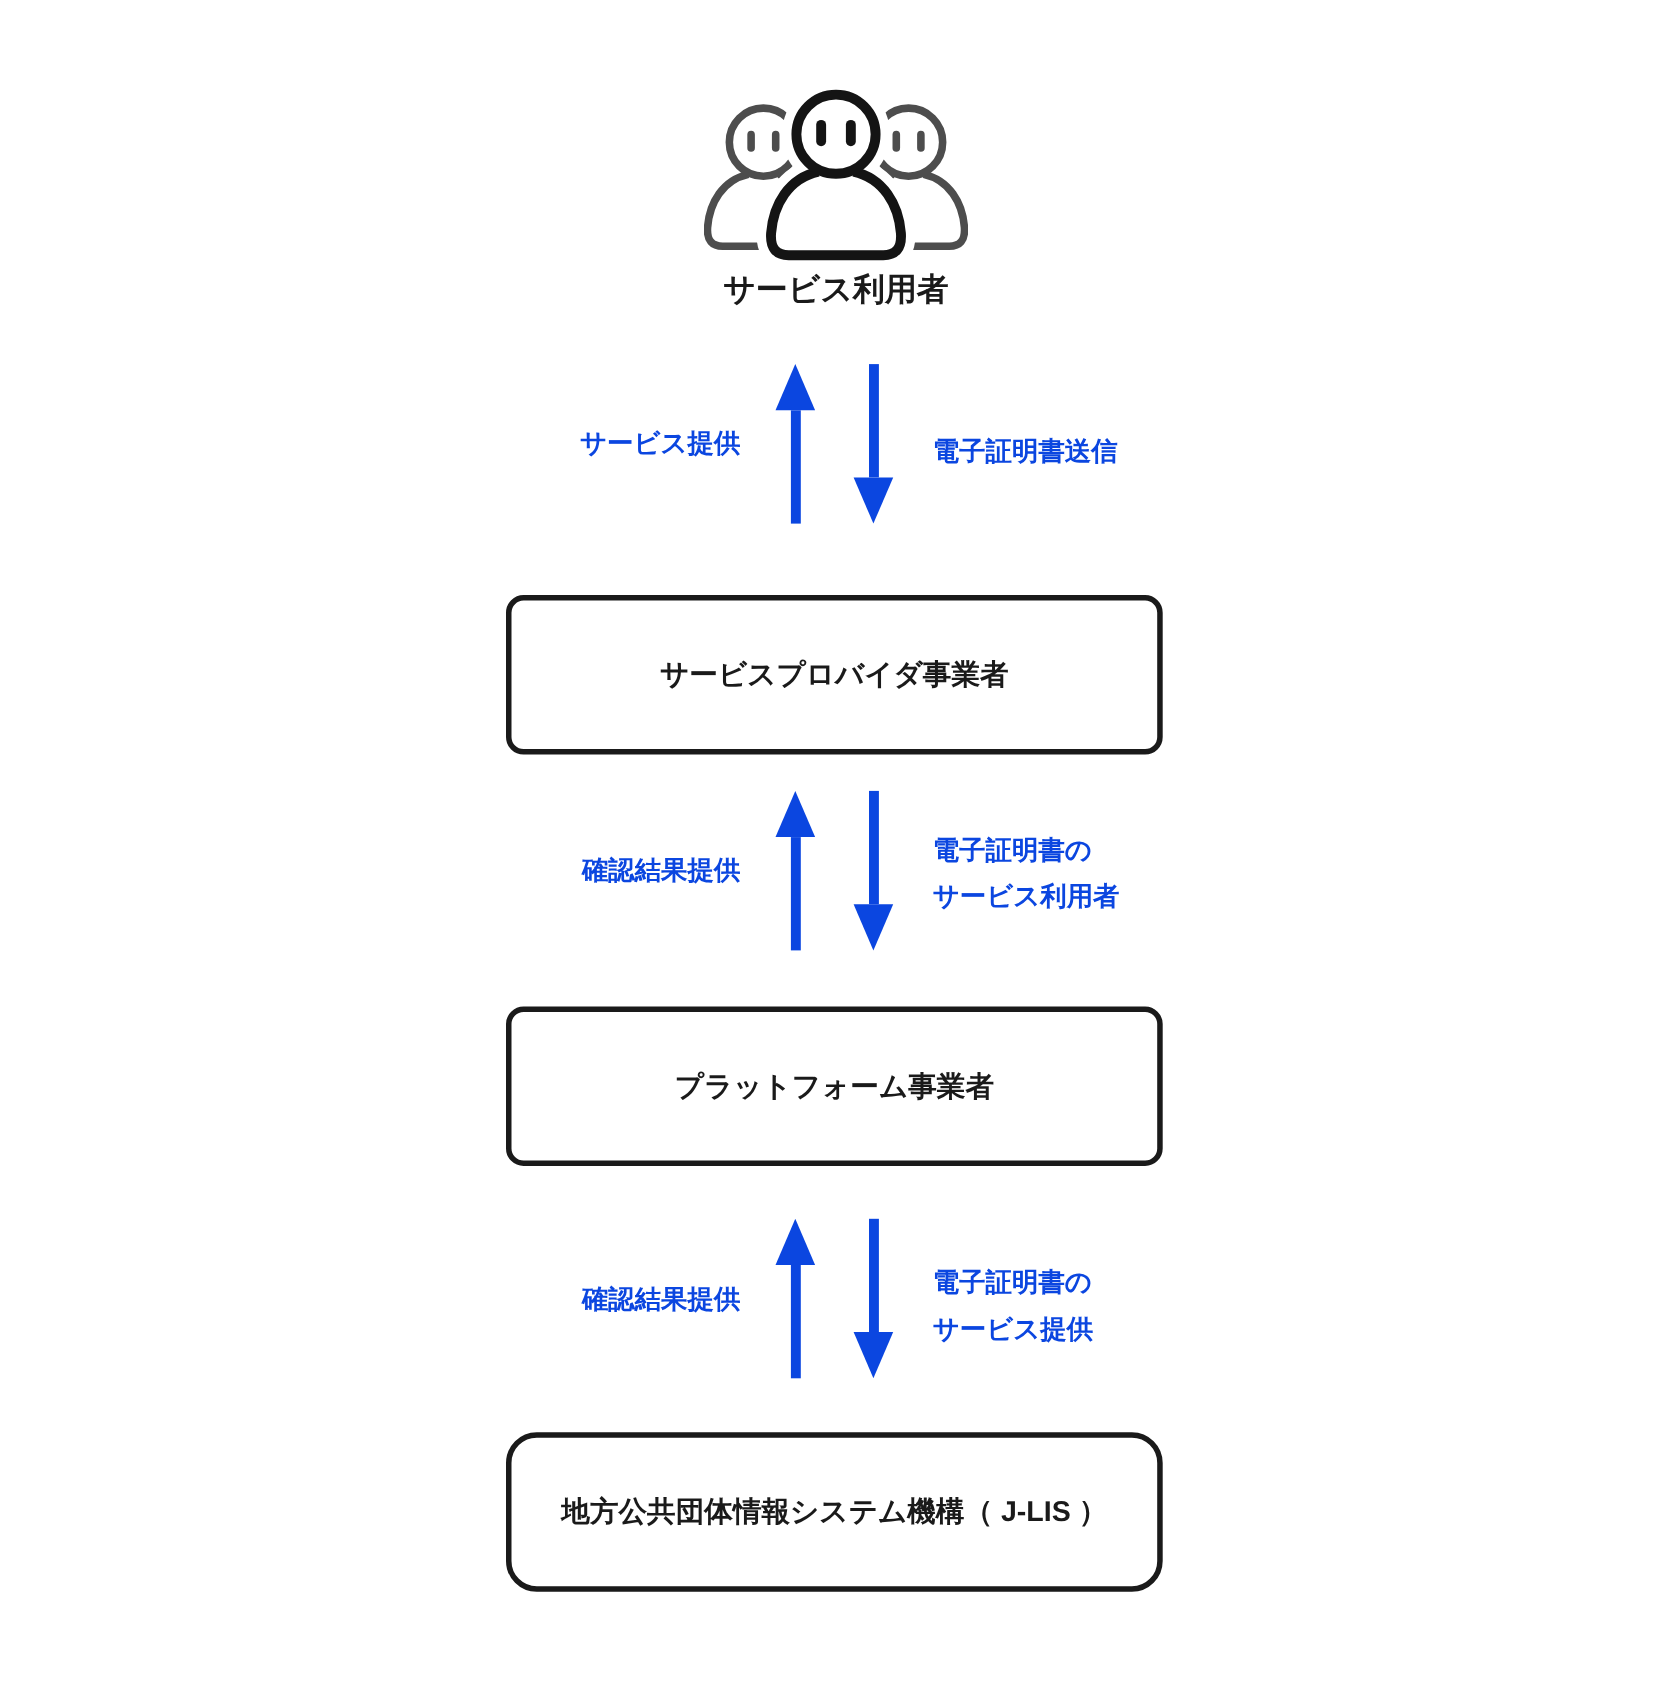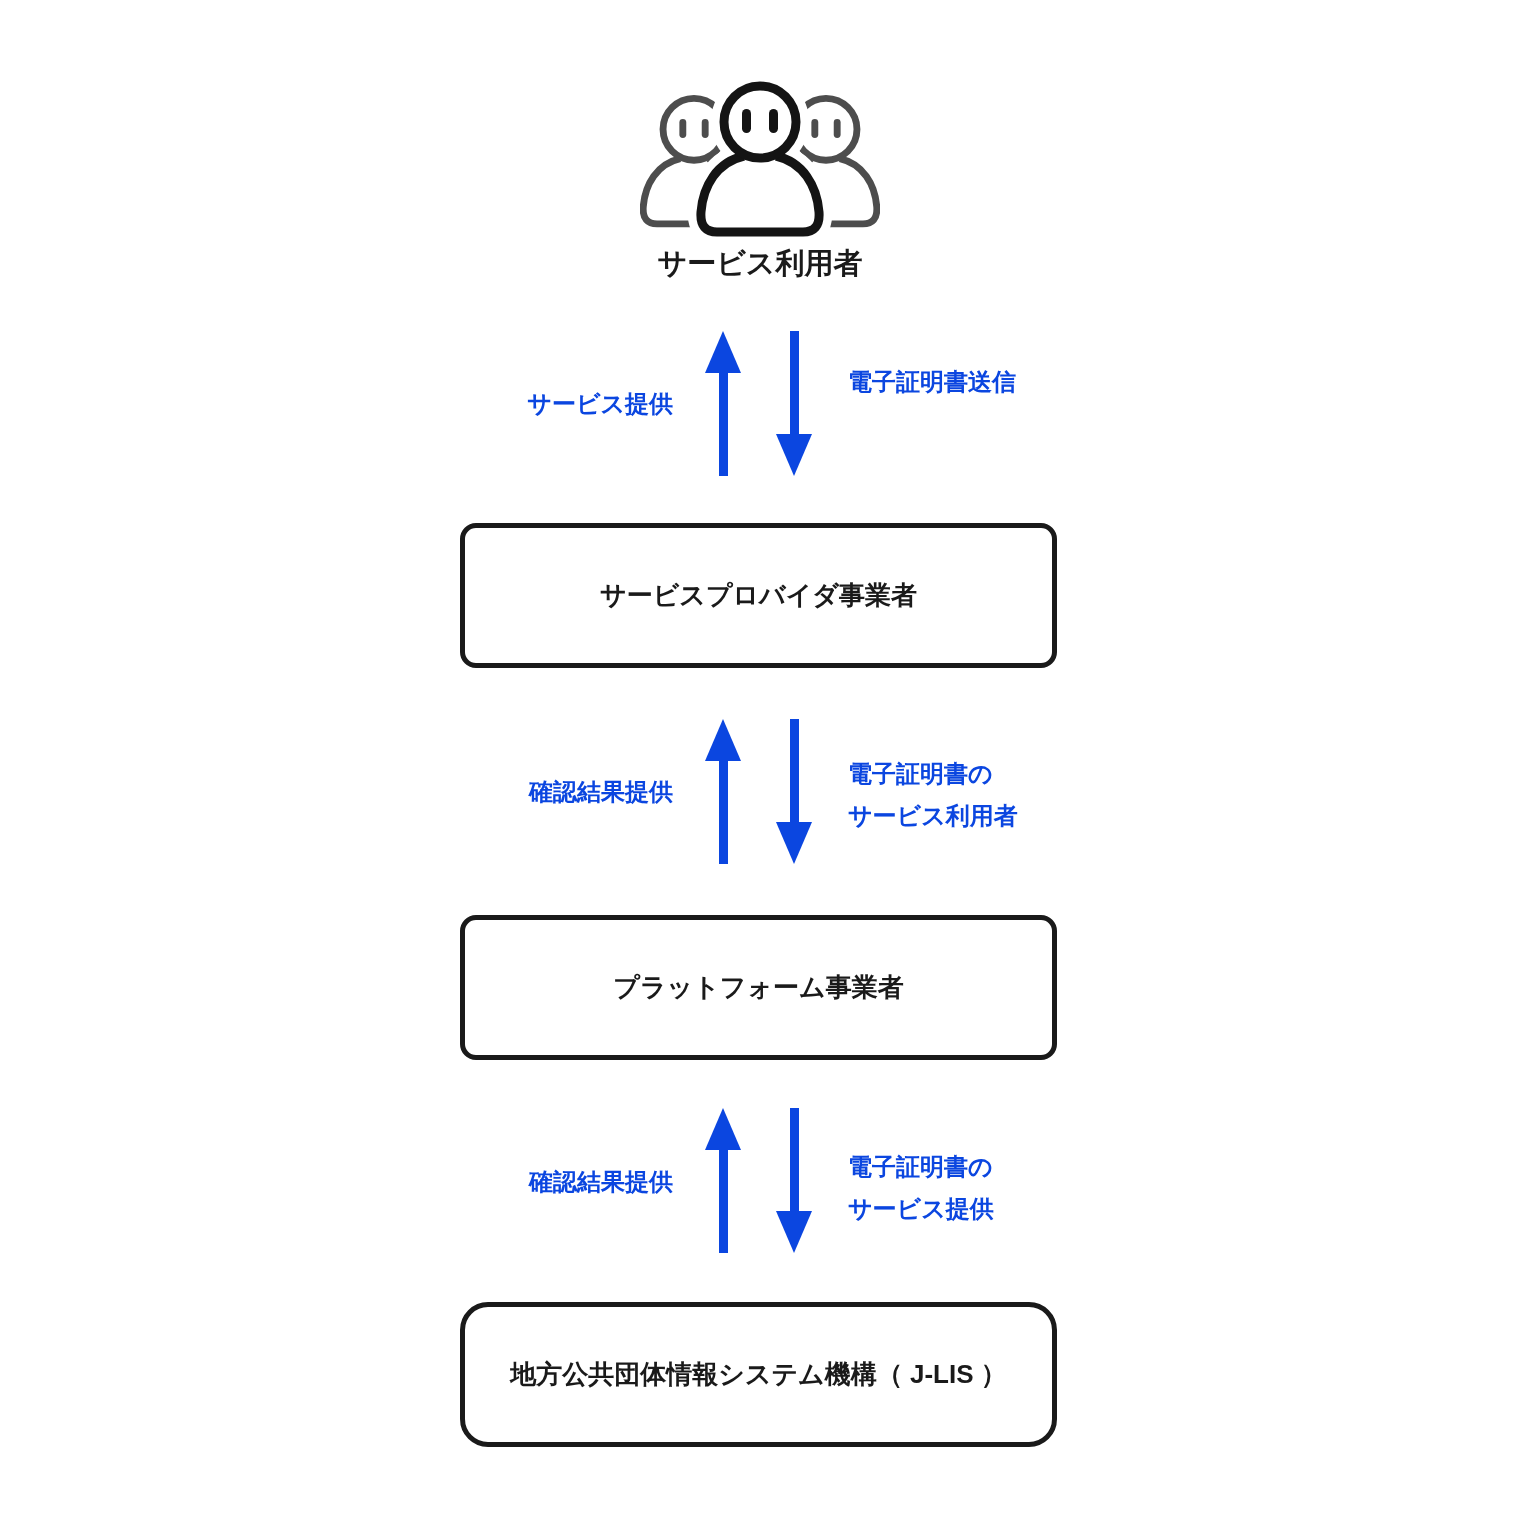--- a/index.html
+++ b/index.html
@@ -24,38 +24,38 @@
   }
   .node-box{
     position:absolute;left:460px;width:597px;height:145px;
     box-sizing:border-box;
     border:5px solid var(--ink);border-radius:16px;
     background:#fff;
     display:flex;align-items:center;justify-content:center;
     font-size:26px;font-weight:bold;color:var(--ink);
     white-space:nowrap;
   }
-  .box-1{top:523px;}
+  .box-1{top:541px;}
   .box-2{top:915px;}
   .box-3{top:1302px;border-radius:28px;}
   .arrow{position:absolute;width:36px;display:flex;flex-direction:column;align-items:center;}
   .arrow .shaft{width:9px;height:103px;background:var(--accent);}
   .arrow .head-up{width:0;height:0;border-left:18px solid transparent;border-right:18px solid transparent;border-bottom:42px solid var(--accent);}
   .arrow .head-down{width:0;height:0;border-left:18px solid transparent;border-right:18px solid transparent;border-top:42px solid var(--accent);}
   .arrow.up{left:705px;}
   .arrow.down{left:776px;}
   .g1{top:331px;} .g2{top:719px;} .g3{top:1108px;}
   .flow-label{
     position:absolute;
     font-size:24px;font-weight:bold;color:var(--accent);
     line-height:42px;white-space:nowrap;
   }
   .flow-label.left{right:847px;text-align:right;line-height:32px;}
   .flow-label.right{left:848px;text-align:left;}
-  .ll-1{top:388px;} .rl-1{top:364px;line-height:36px;}
+  .ll-1{top:388px;} .rl-1{top:393px;line-height:36px;}
   .ll-2{top:776px;} .rl-2{top:753px;}
   .ll-3{top:1166px;} .rl-3{top:1146px;}
 </style>
 </head>
 <body>
 
 <div class="canvas">
 
   <svg class="users-icon" viewBox="0 0 240 170" aria-hidden="true">
 

